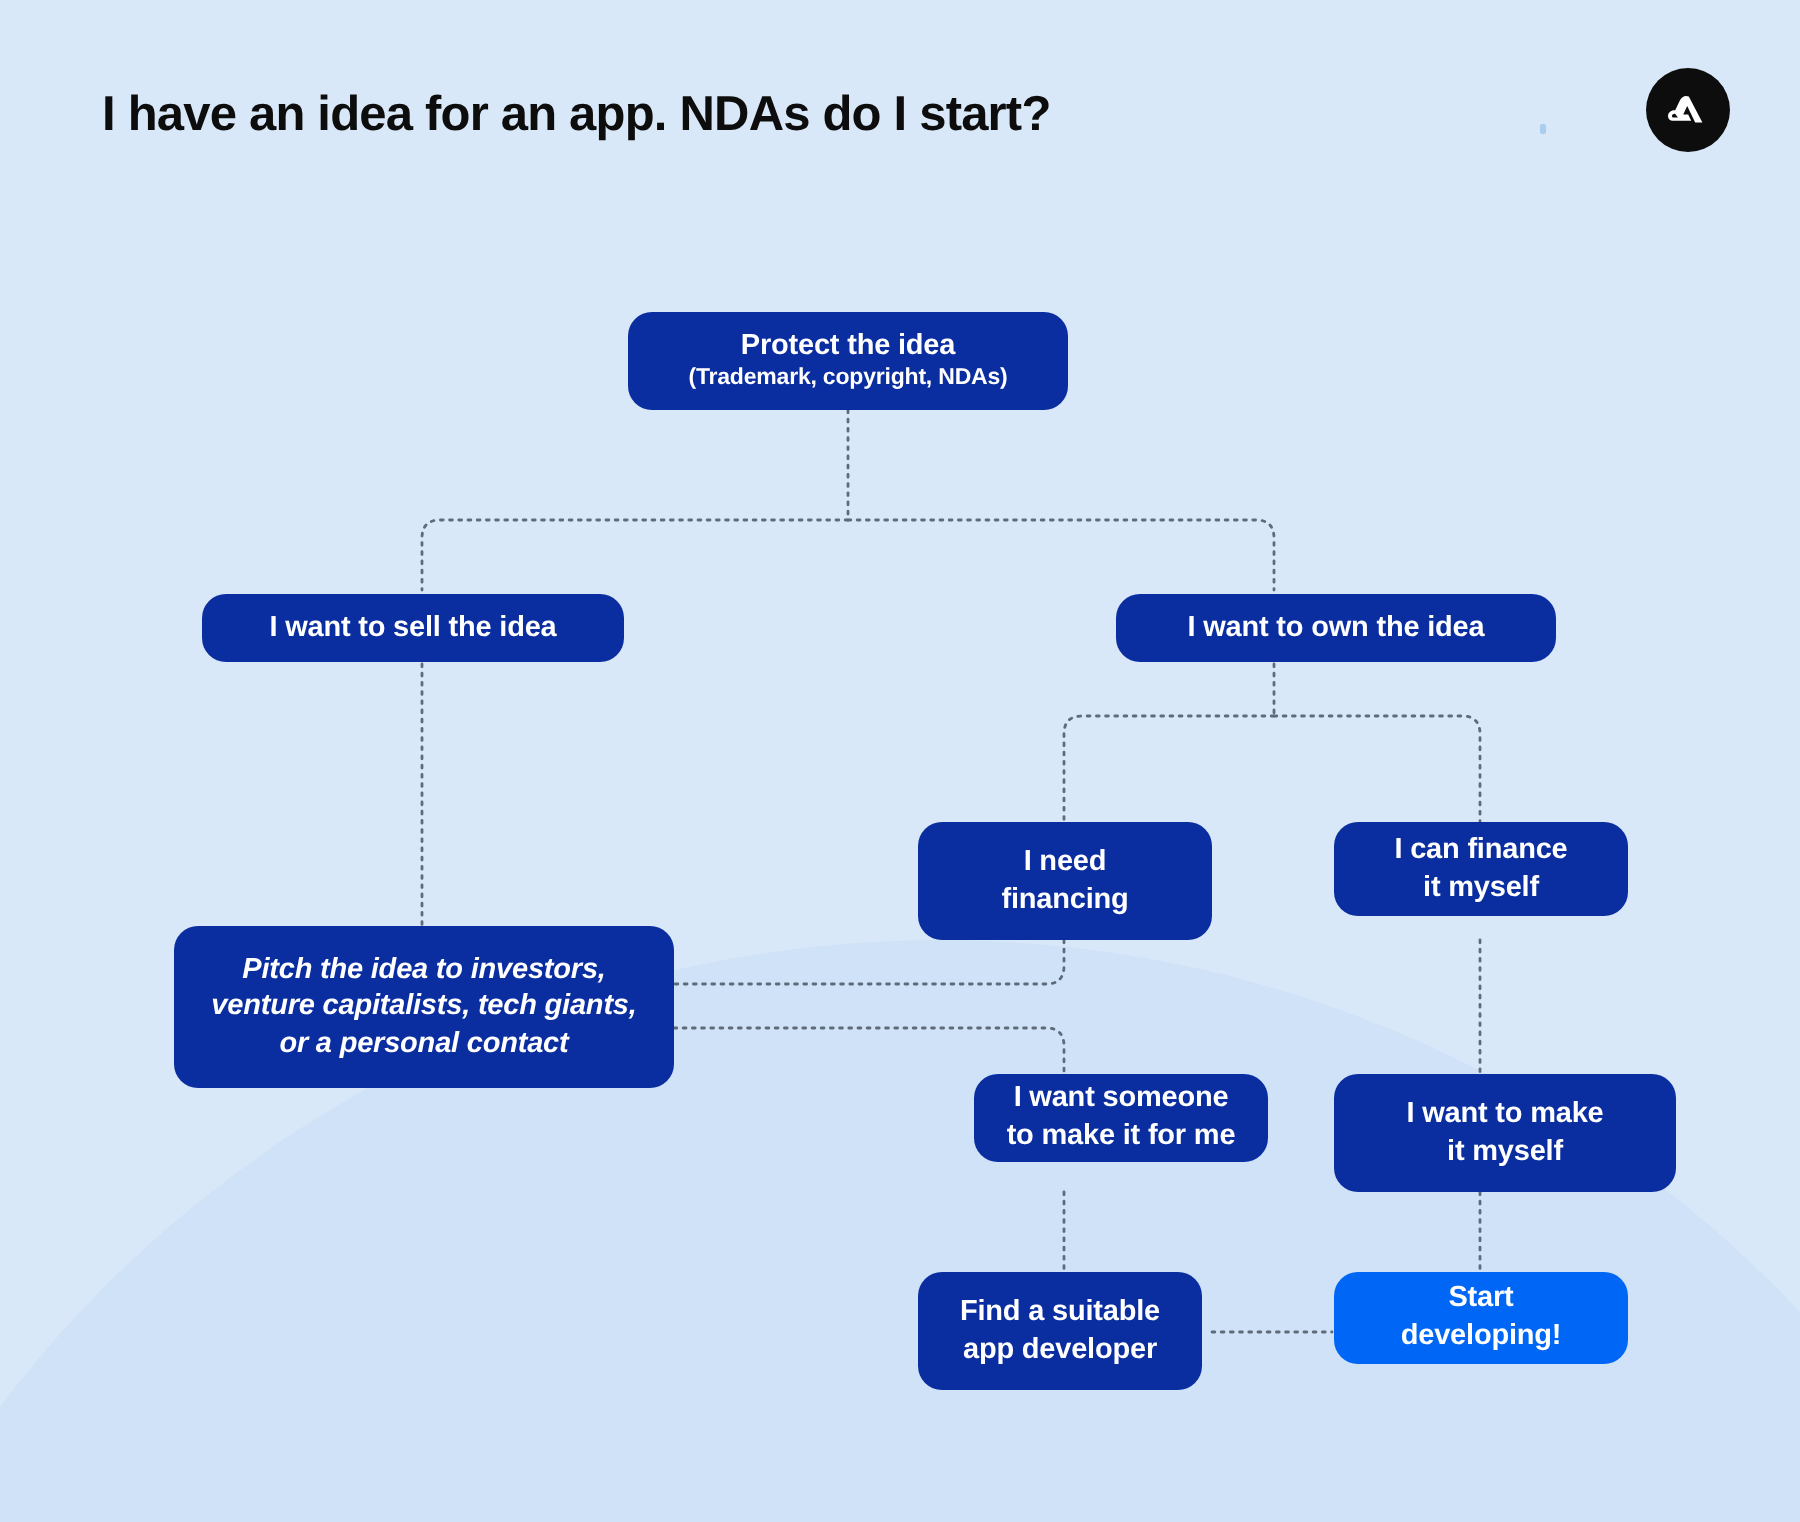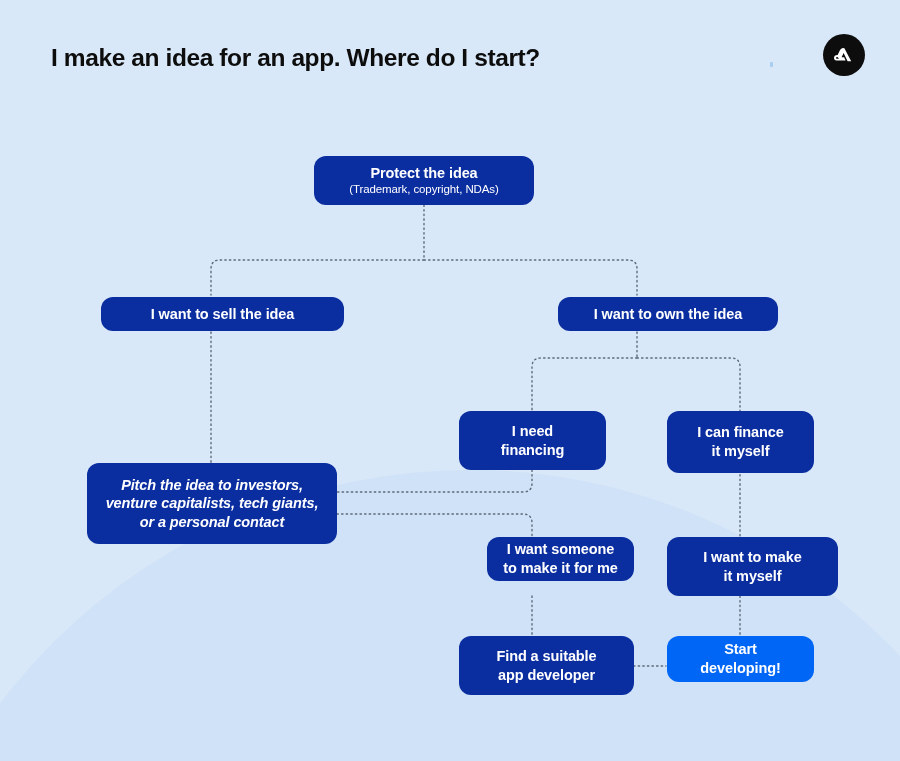--- a/index.html
+++ b/index.html
@@ -96,33 +96,33 @@
   .node.accent { background: #0066f5; }
 
   .node-title {
     font-size: 14.5px;
     font-weight: bold;
     letter-spacing: -0.1px;
     white-space: pre-line;
   }
   .node-sub {
     font-size: 11.5px;
-    font-weight: normal;
+    font-weight: bold;
     margin-top: 0;
     letter-spacing: -0.1px;
   }
   .node.wide .node-title { font-size: 14.5px; }
 </style>
 </head>
 <body>
 
 <div id="decor-arc"></div>
 <div id="decor-dot"></div>
 
-<div id="page-title">I make an idea for an app. Where do I start?</div>
+<div id="page-title">I have an idea for an app. NDAs do I start?</div>
 
 <div id="brand-logo">
   <svg width="26" height="26" viewBox="0 0 26 26" aria-hidden="true">
     <path d="M13.4 6.3 L20.2 19.2 L16.6 19.2 L12.6 11.0 L10.6 15.3 L13.1 15.3 L14.6 18.4 L5.4 18.4
              C4.0 18.4 3.0 17.4 3.0 16.0 C3.0 14.2 4.6 12.9 6.6 13.1
              L8.8 8.5 C9.6 6.9 10.9 6.0 12.0 6.0 Z
              M6.5 14.9 C5.7 14.8 5.0 15.3 5.0 16.0 C5.0 16.5 5.3 16.8 5.8 16.8 L8.0 16.8 Z" fill="#ffffff"></path>
   </svg>
 </div>
 
@@ -151,55 +151,55 @@
   <path d="M 740 596 L 740 636"></path>
 
   <path d="M 606 666 L 666 666"></path>
 </svg>
 
 <div class="node" id="node-protect" style="left:314px; top:156px; width:220px; height:49px;">
   <div class="node-title">Protect the idea</div>
   <div class="node-sub">(Trademark, copyright, NDAs)</div>
 </div>
 
-<div class="node" id="node-sell" style="left:101px; top:297px; width:243px; height:34px;">
+<div class="node" id="node-sell" style="left:101px; top:297px; width:211px; height:34px;">
   <div class="node-title">I want to sell the idea</div>
 </div>
 
 <div class="node" id="node-own" style="left:527px; top:297px; width:220px; height:34px;margin-left:31px;">
   <div class="node-title">I want to own the idea</div>
 </div>
 
 <div class="node" id="node-need-financing" style="left:459px; top:411px; width:147px; height:59px;">
   <div class="node-title">I need
 financing</div>
 </div>
 
-<div class="node" id="node-self-finance" style="left:667px; top:411px; width:147px; height:62px;">
+<div class="node" id="node-self-finance" style="left:667px; top:411px; width:147px; height:47px;">
   <div class="node-title">I can finance
 it myself</div>
 </div>
 
 <div class="node wide" id="node-pitch" style="left:87px; top:463px; width:250px; height:81px;font-style:italic;">
   <div class="node-title">Pitch the idea to investors,
 venture capitalists, tech giants,
 or a personal contact</div>
 </div>
 
 <div class="node" id="node-someone-else" style="left:459px; top:537px; width:147px; height:44px;margin-left:28px;">
   <div class="node-title">I want someone
 to make it for me</div>
 </div>
 
 <div class="node" id="node-make-myself" style="left:667px; top:537px; width:171px; height:59px;">
   <div class="node-title">I want to make
 it myself</div>
 </div>
 
-<div class="node" id="node-find-developer" style="left:459px; top:636px; width:175px; height:59px;">
+<div class="node" id="node-find-developer" style="left:459px; top:636px; width:142px; height:59px;">
   <div class="node-title">Find a suitable
 app developer</div>
 </div>
 
 <div class="node accent" id="node-start" style="left:667px; top:636px; width:147px; height:46px;">
   <div class="node-title">Start
 developing!</div>
 </div>
 
 </body></html>

